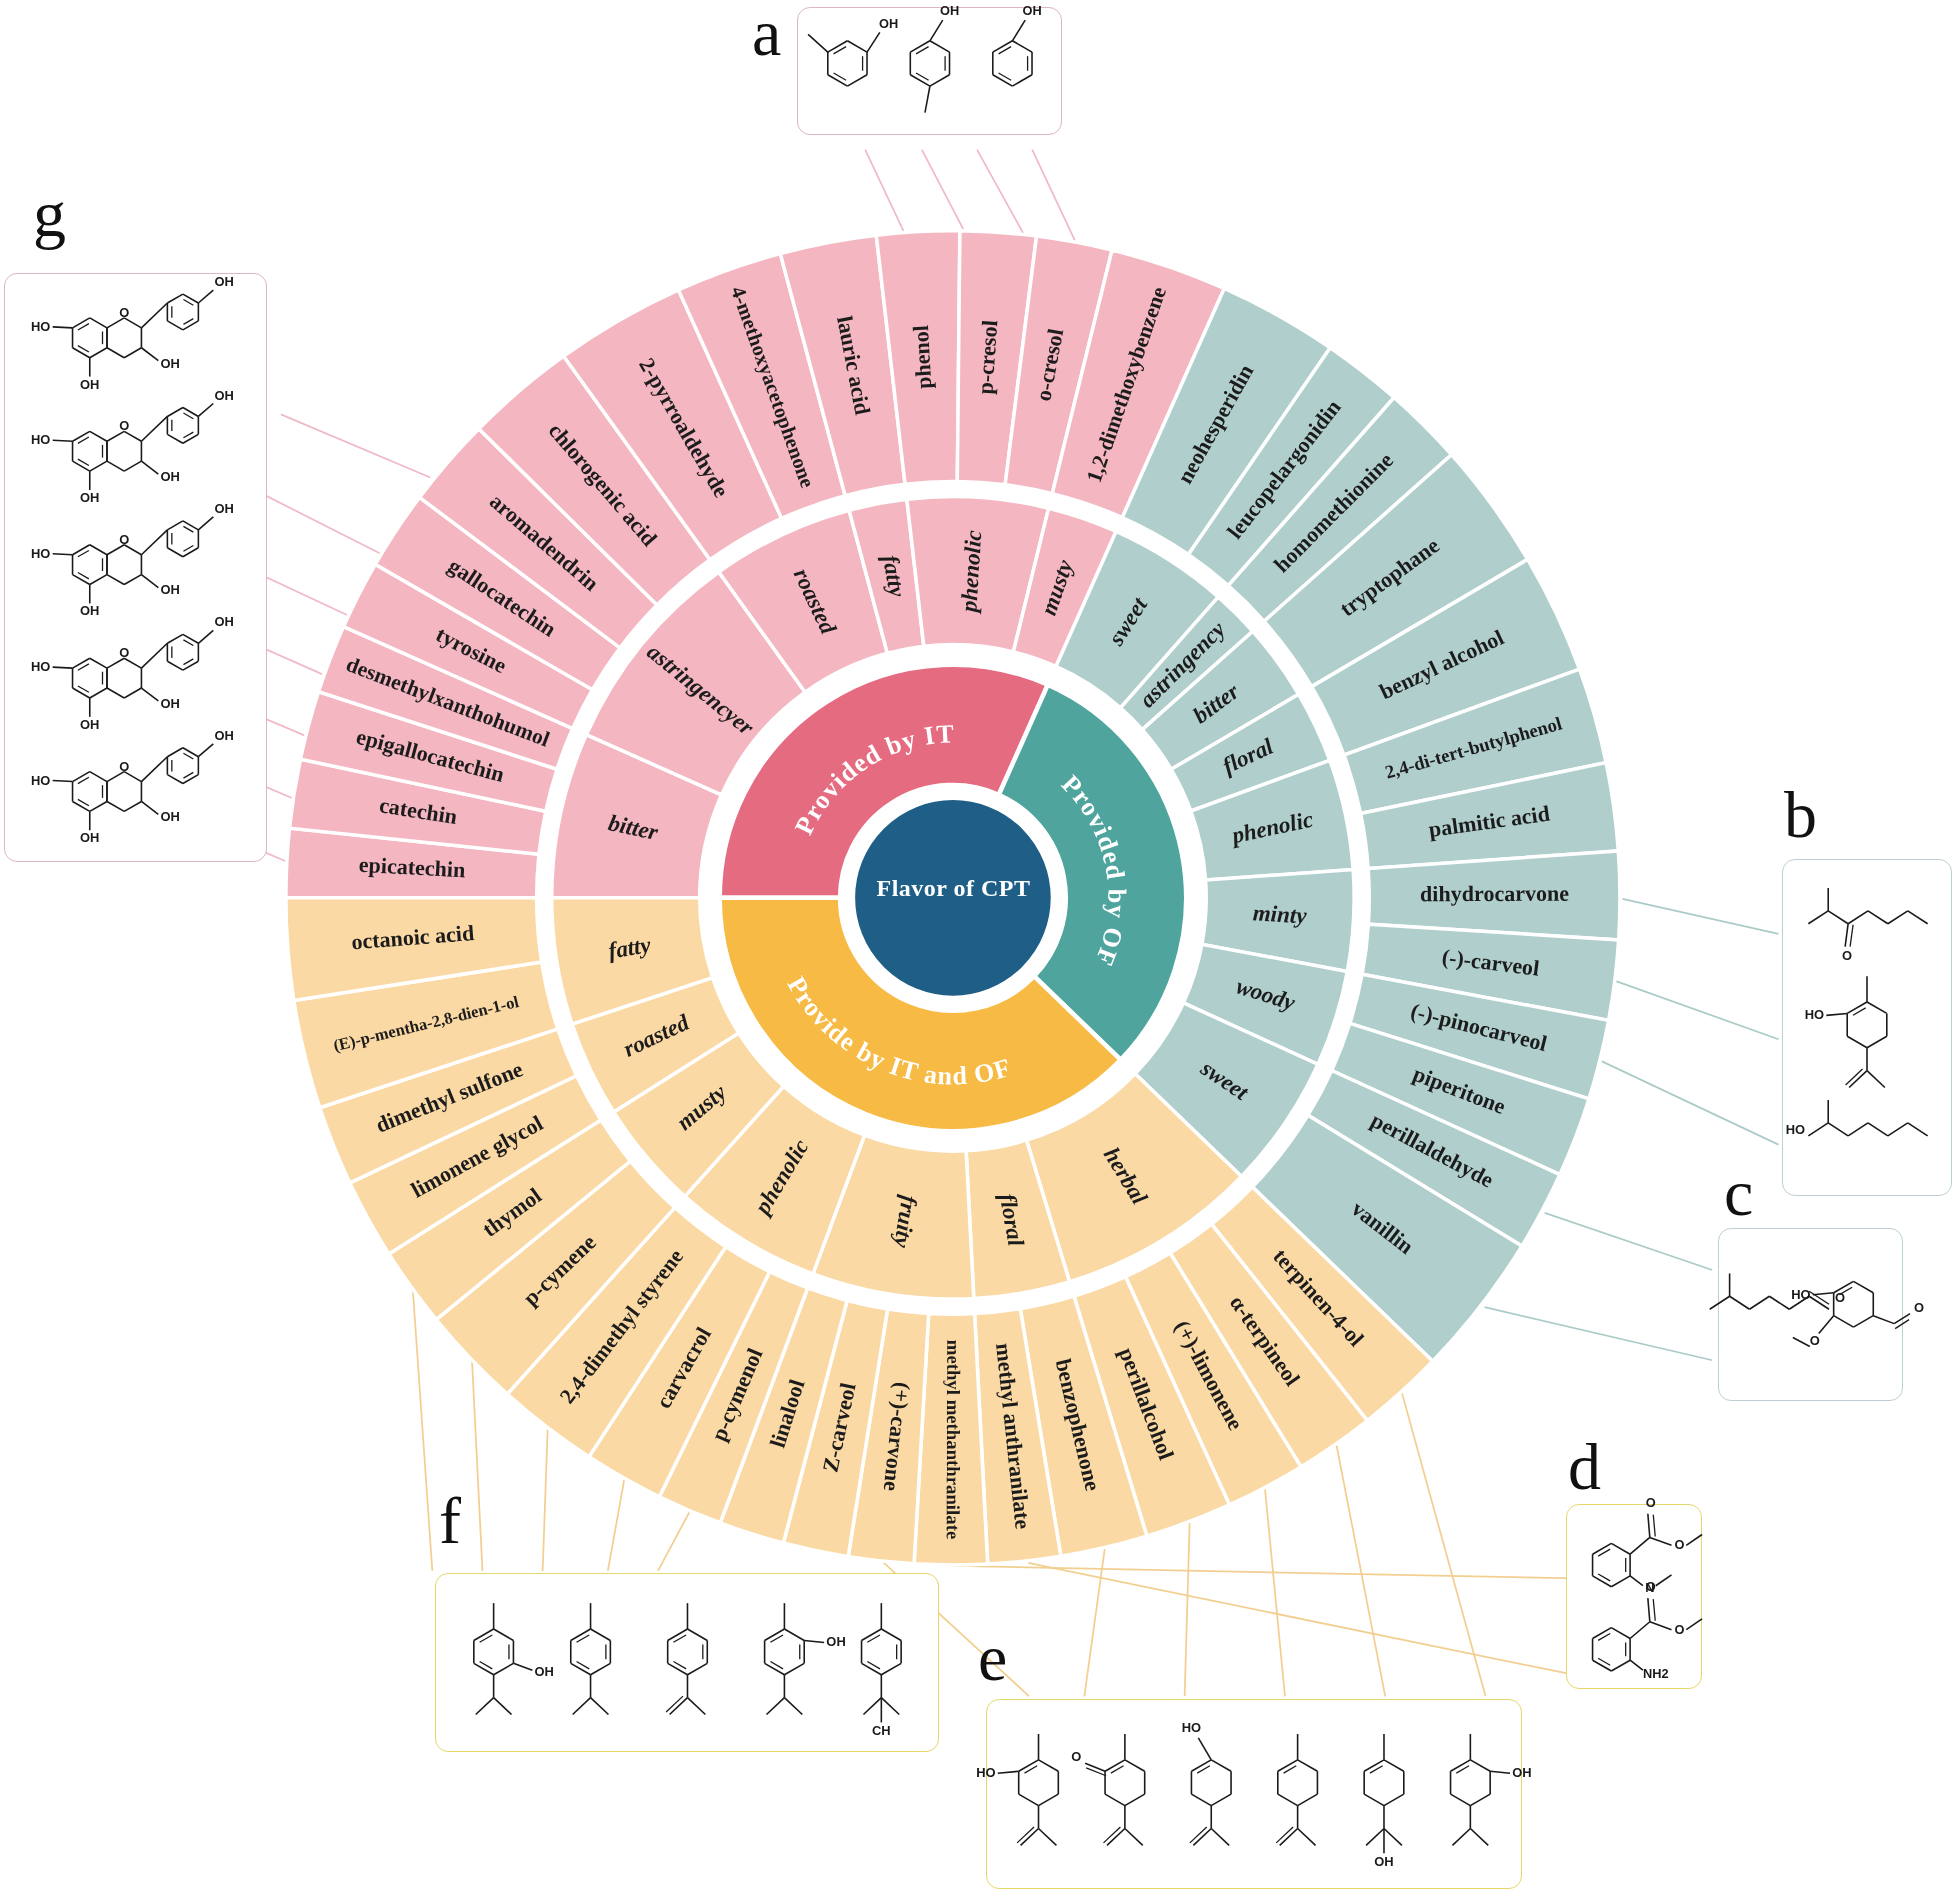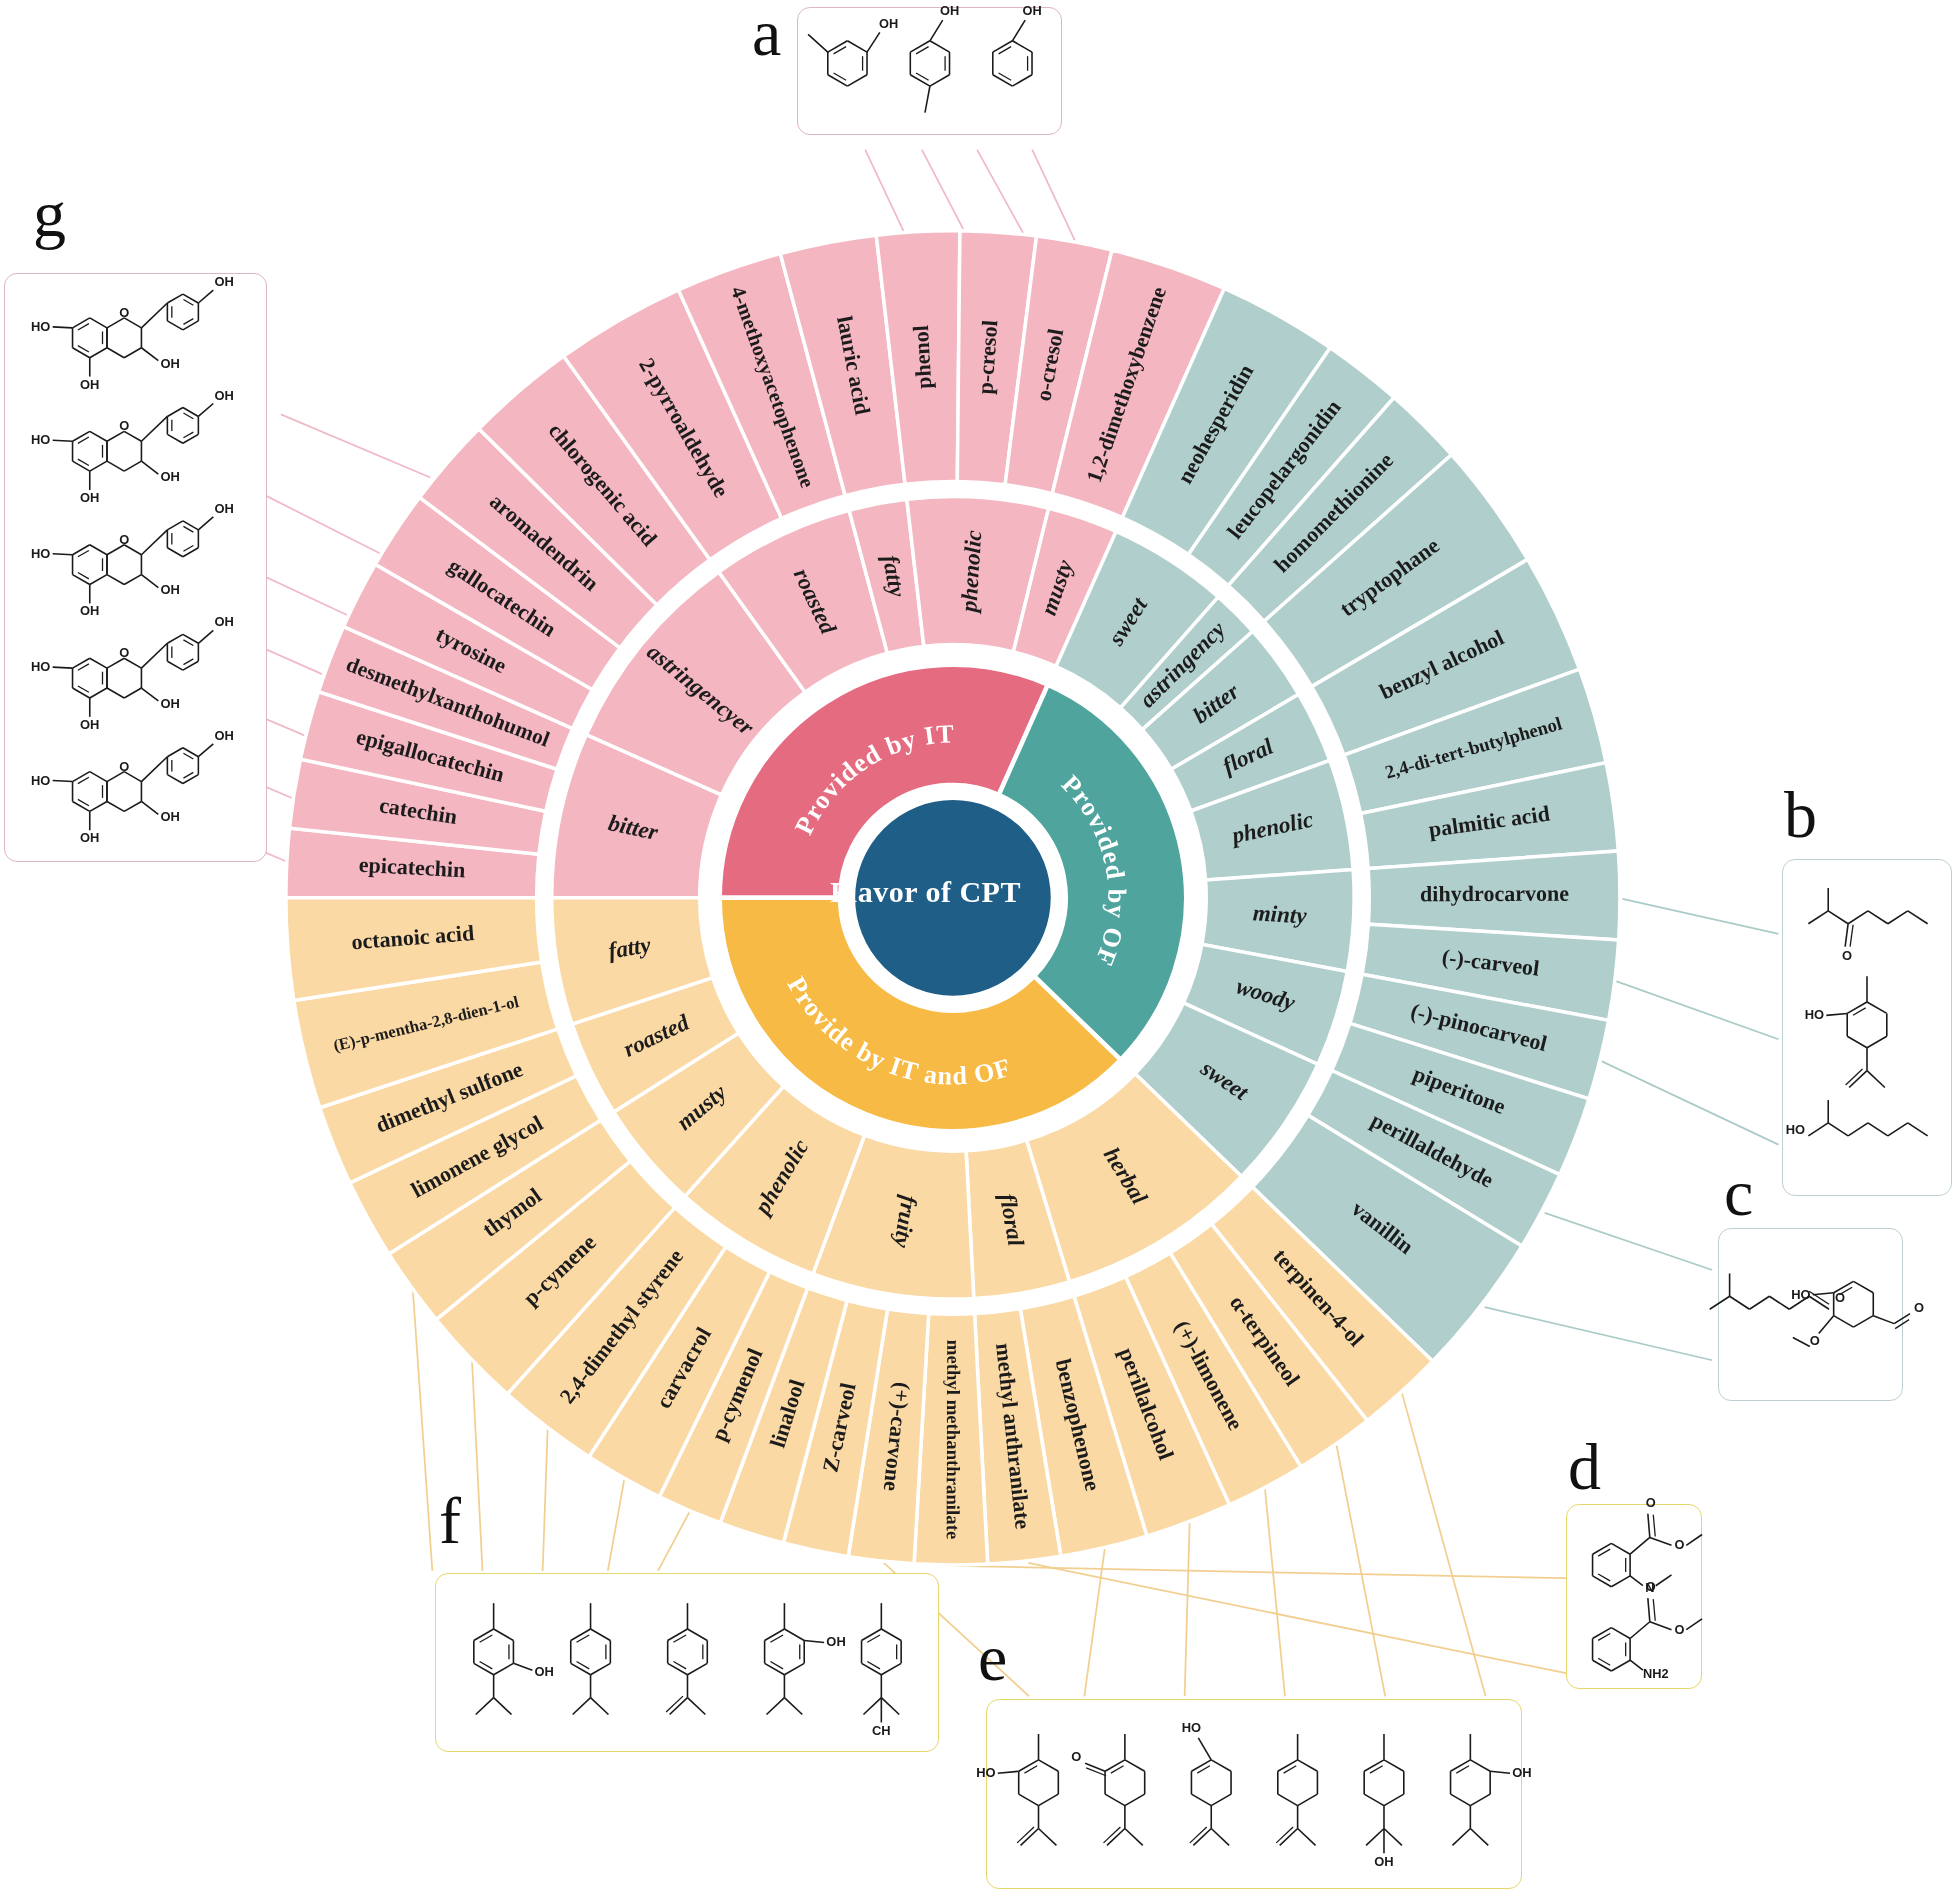--- a/index.html
+++ b/index.html
@@ -1,22 +1,22 @@
 <!DOCTYPE html>
 <html style="font-size:8px"><head>
 <meta charset="utf-8">
 <style>
   html,body{margin:0;padding:0;background:#ffffff;}
   body{width:1955px;height:1893px;position:relative;font-family:"Liberation Serif","DejaVu Serif",serif;}
   #stage{position:absolute;left:0;top:0;width:1955px;height:1893px;}
   svg{position:absolute;left:0;top:0;overflow:visible;}
   .struct-box{position:absolute;background:#ffffff;border-radius:13px;box-sizing:border-box;}
   .box-letter{position:absolute;font-size:66px;color:#111;line-height:1;font-family:"Liberation Serif",serif;}
-  #center-label{position:absolute;left:775px;top:875px;width:301px;text-align:center;
-    color:#ffffff;font-size:30px;font-weight:bold;letter-spacing:0.5px;}
+  #center-label{position:absolute;left:803px;top:875px;width:301px;text-align:center;
+    color:#ffffff;font-size:24px;font-weight:bold;letter-spacing:0.5px;}
   .molsvg{position:static;display:block;width:100%;height:100%;}
 </style>
 </head>
 <body>
 
 <div id="stage">
   <svg id="wheel-svg" width="1955" height="1893" viewBox="0 0 3898 3774">
       <g>
         <line x1="1725" y1="298" x2="1806" y2="470" stroke="#efb7c4" stroke-width="3.5" opacity="0.95"></line>
         <line x1="1838" y1="298" x2="1925" y2="465" stroke="#efb7c4" stroke-width="3.5" opacity="0.95"></line>

